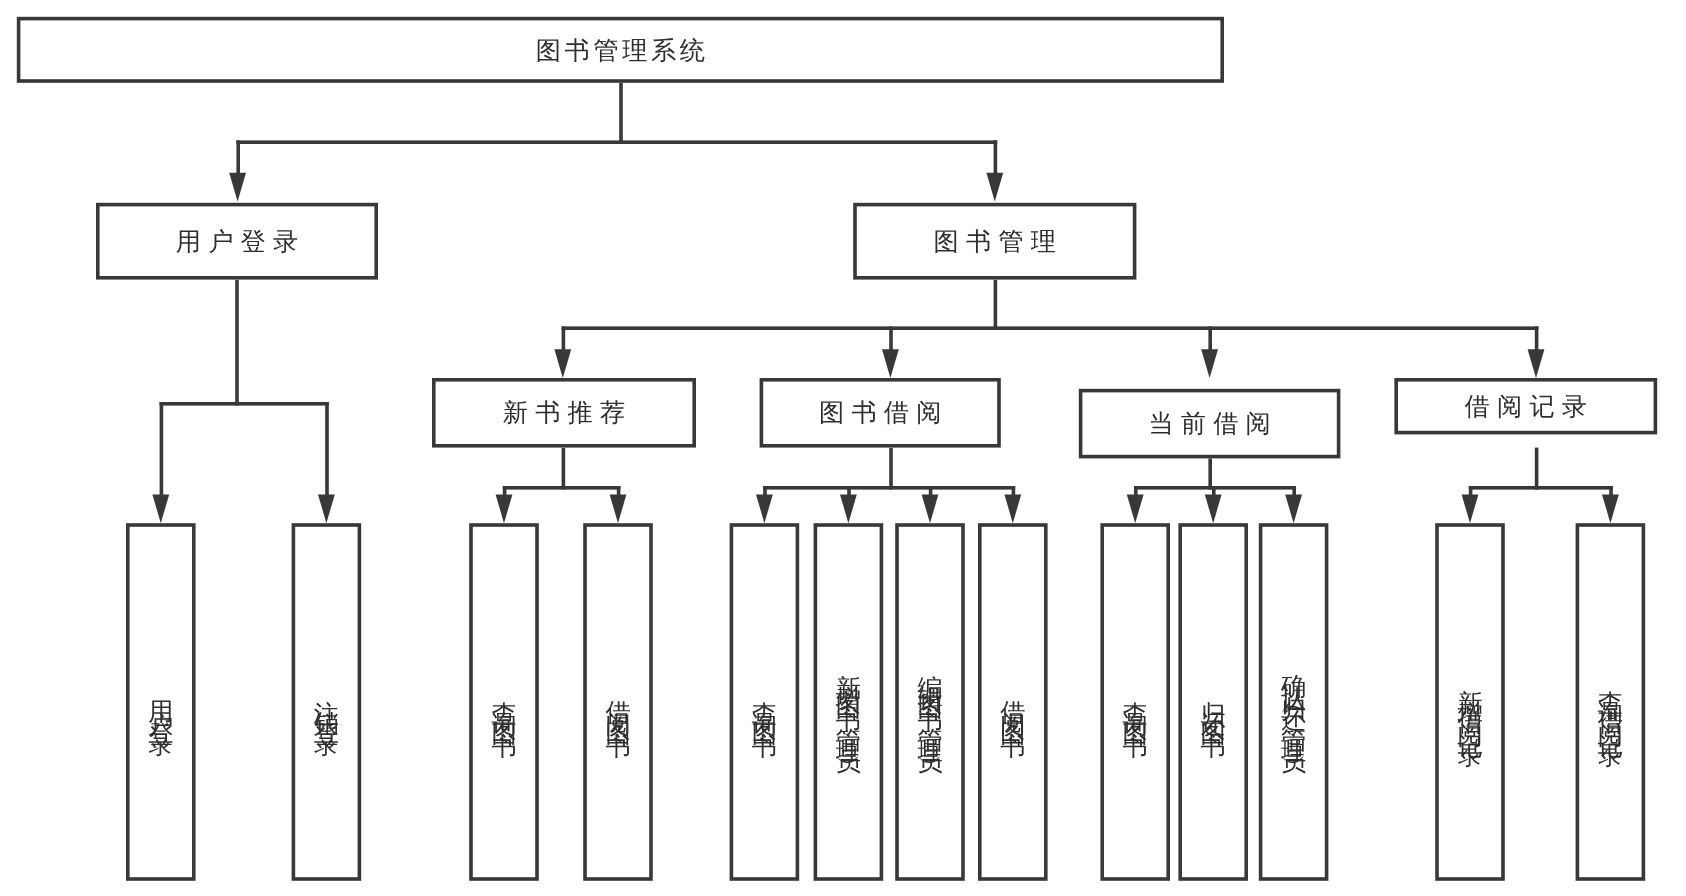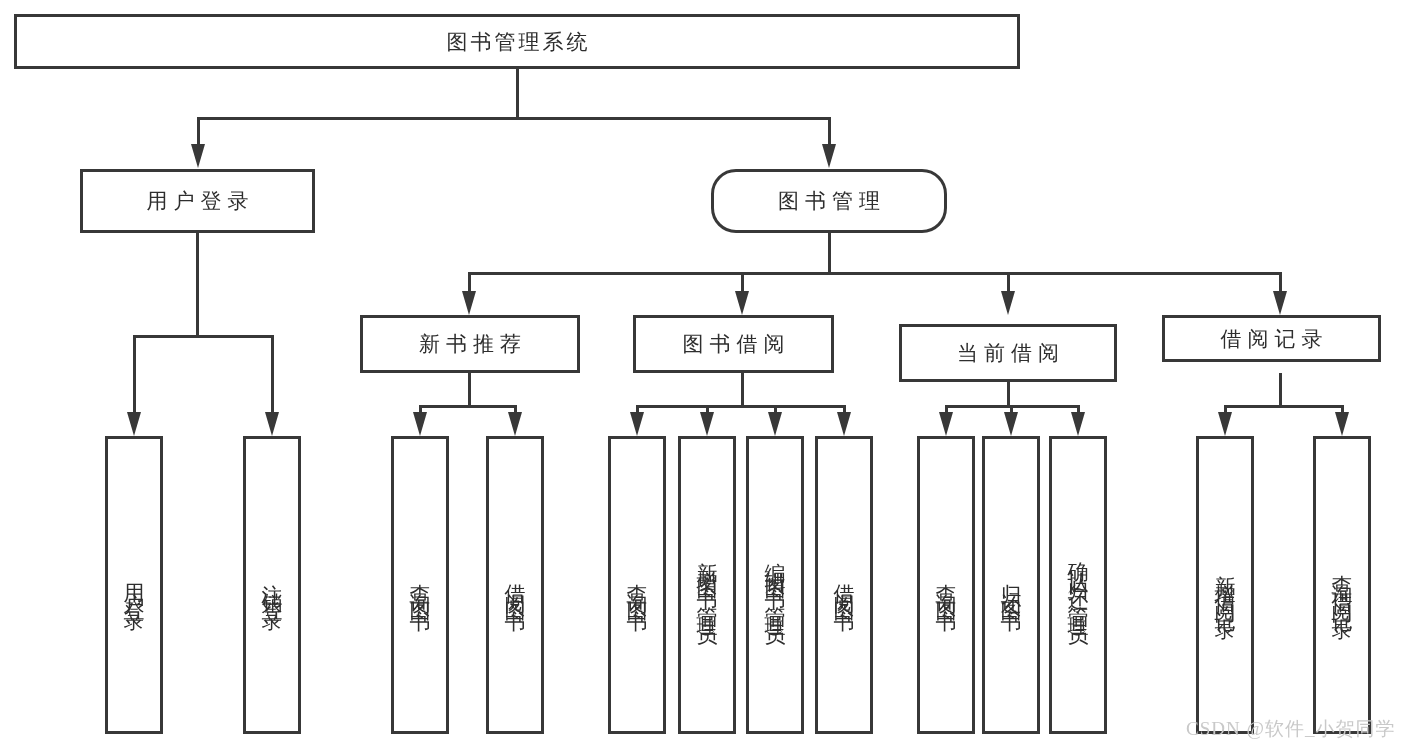--- a/index.html
+++ b/index.html
@@ -71,21 +71,21 @@
   <div class="box title" style="left:14px; top:14px; width:1006px; height:55px;">图书管理系统</div>
 
   <div class="vline" style="left:516px; top:69px; height:50px;"></div>
   <div class="hline" style="left:197px; top:117px; width:634px;"></div>
   <div class="vline" style="left:197px; top:117px; height:30px;"></div>
   <div class="arrow" style="left:191px; top:144px;"></div>
   <div class="vline" style="left:828px; top:117px; height:30px;"></div>
   <div class="arrow" style="left:822px; top:144px;"></div>
 
   <div class="box" style="left:80px; top:169px; width:235px; height:64px;">用户登录</div>
-  <div class="box" style="left:711px; top:169px; width:236px; height:64px;border-radius:25px;">图书管理</div>
+  <div class="box" style="left:711px; top:169px; width:236px; height:64px;">图书管理</div>
 
   <div class="vline" style="left:196px; top:233px; height:105px;"></div>
   <div class="hline" style="left:133px; top:335px; width:141px;"></div>
   <div class="vline" style="left:133px; top:335px; height:79px;"></div>
   <div class="arrow" style="left:127px; top:412px;"></div>
   <div class="vline" style="left:271px; top:335px; height:79px;"></div>
   <div class="arrow" style="left:265px; top:412px;"></div>
 
   <div class="vline" style="left:828px; top:233px; height:42px;"></div>
   <div class="hline" style="left:468px; top:272px; width:814px;"></div>
@@ -148,15 +148,14 @@
   <div class="box vbox" style="left:746px; top:436px; width:58px; height:298px;">编辑图书（管理员）</div>
   <div class="box vbox" style="left:815px; top:436px; width:58px; height:298px;">借阅图书</div>
 
   <div class="box vbox" style="left:917px; top:436px; width:58px; height:298px;">查询图书</div>
   <div class="box vbox" style="left:982px; top:436px; width:58px; height:298px;">归还图书</div>
   <div class="box vbox" style="left:1049px; top:436px; width:58px; height:298px;">确认归还（管理员）</div>
 
   <div class="box vbox" style="left:1196px; top:436px; width:58px; height:298px;">新增借阅记录</div>
   <div class="box vbox" style="left:1313px; top:436px; width:58px; height:298px;">查询借阅记录</div>
 
-  <div class="watermark">CSDN @软件_小贺同学</div>
 
 </div>
 
 </body></html>

